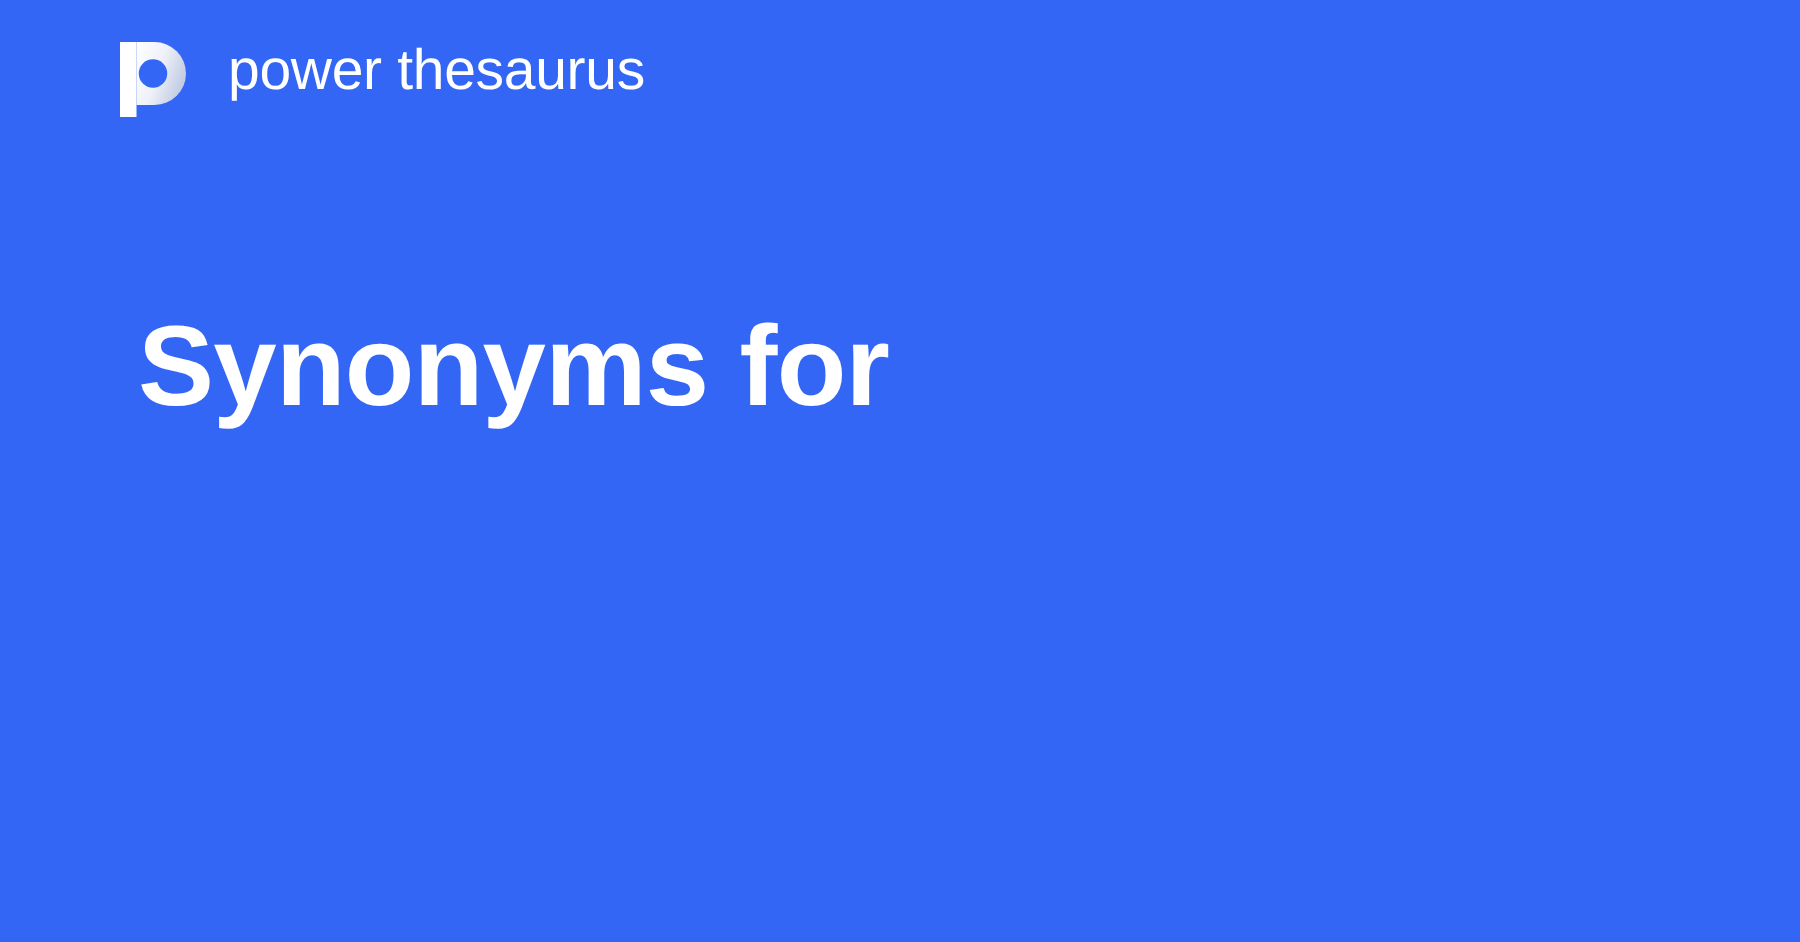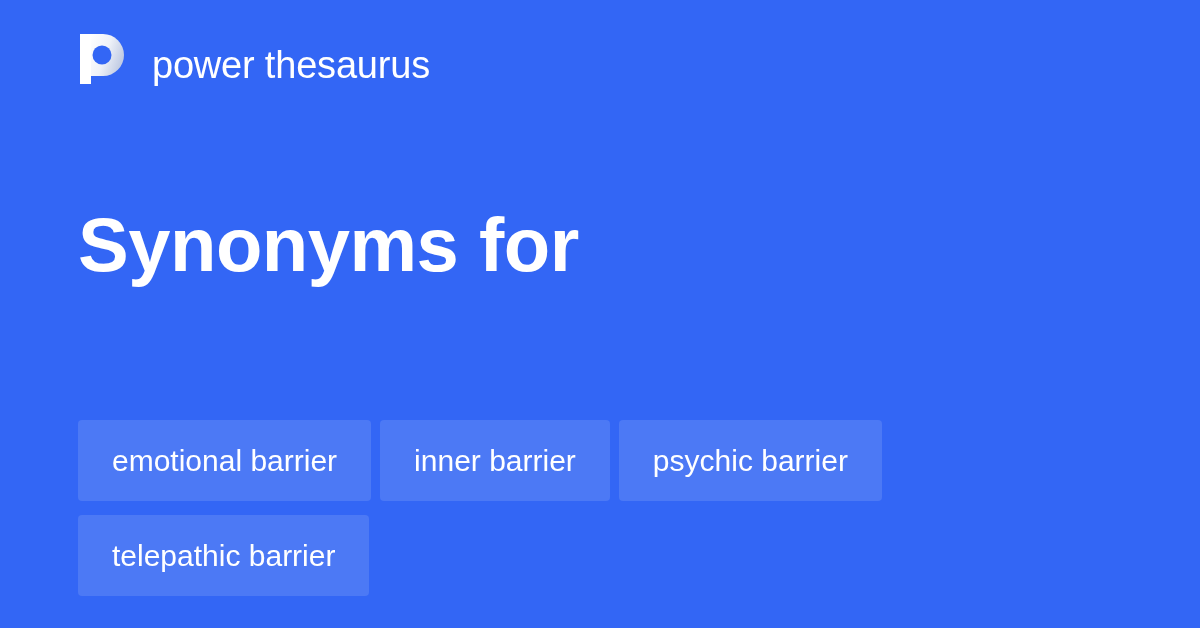--- a/index.html
+++ b/index.html
@@ -22,21 +22,21 @@
     background: #3366f5;
     box-sizing: border-box;
   }
 
   
   .brand {
     position: absolute;
     left: 80px;
     top: 28px;
     display: flex;
-    align-items: flex-end;
+    align-items: flex-start;
     height: 56px;
   }
 
   .brand-mark {
     width: 44px;
     height: 50px;
     display: block;
     flex: 0 0 auto;
   }
 
@@ -46,21 +46,21 @@
     font-size: 38px;
     font-weight: 500;
     letter-spacing: -0.2px;
     line-height: 1;
     white-space: nowrap;
   }
 
   
   .headline {
     position: absolute;
-    left: 78px;
+    left: 92px;
     top: 137px;
     width: 1040px;
     color: #ffffff;
     font-size: 76px;
     font-weight: bold;
     line-height: 113px;
     letter-spacing: -0.5px;
   }
   .headline-line {
     display: block;
@@ -112,20 +112,14 @@
       <path d="M11 0 h12 a21 21 0 0 1 0 42 h-12 z" fill="url(#bowlGrad)"></path>
       <circle cx="22" cy="21" r="9.5" fill="#3366f5"></circle>
     </svg>
     <div class="brand-name">power thesaurus</div>
   </div>
 
   <h1 class="headline">
     <span class="headline-line">Synonyms for</span>
   </h1>
 
-  <div class="chips">
-    <div class="chip">emotional barrier</div>
-    <div class="chip">inner barrier</div>
-    <div class="chip">psychic barrier</div>
-    <div class="chip">telepathic barrier</div>
-  </div>
 
 </div>
 
 </body></html>

